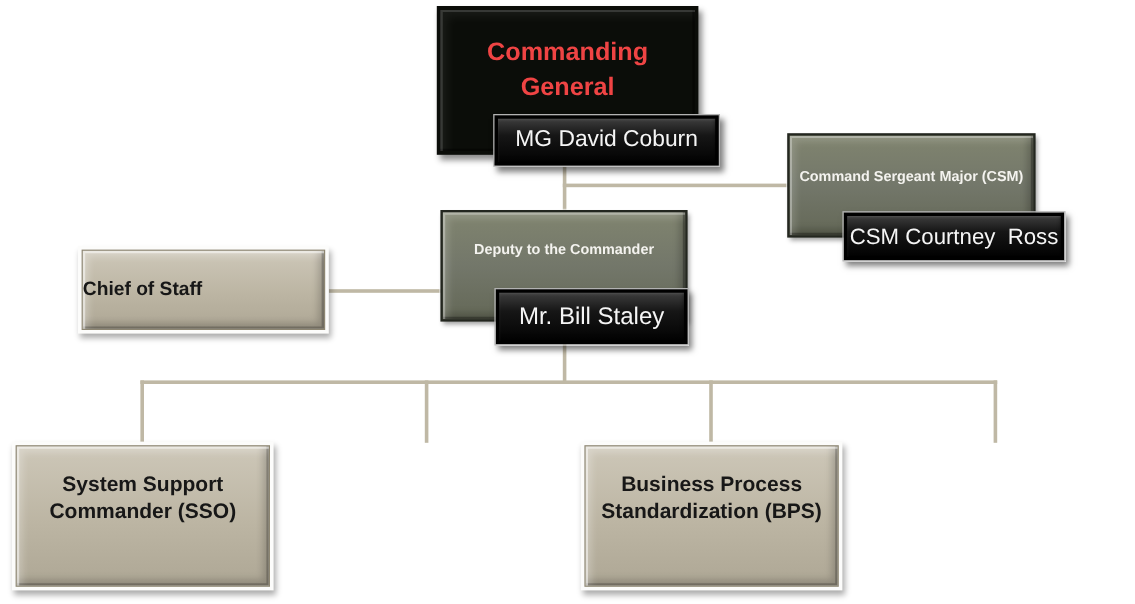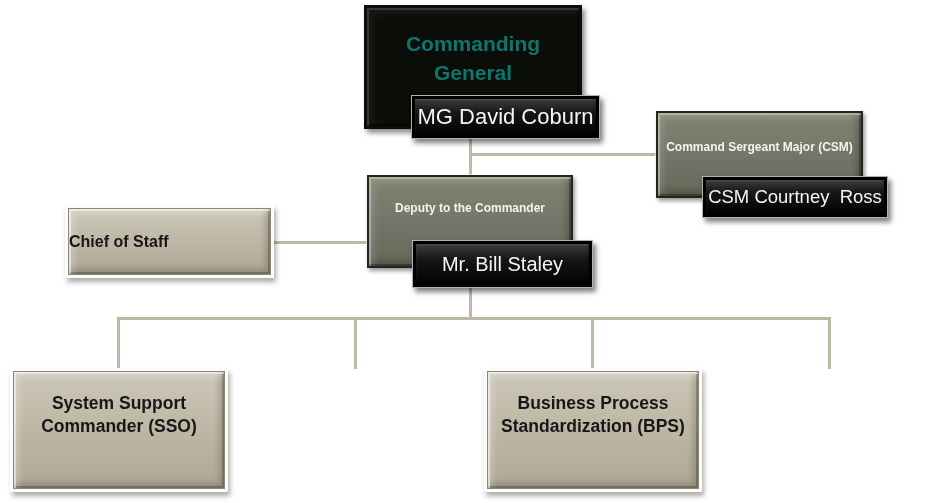--- a/index.html
+++ b/index.html
@@ -74,21 +74,21 @@
   .cg-inner{
     width:100%;height:100%;
     box-sizing:border-box;
     background:linear-gradient(180deg,#434a3d 0%,#3b422f6 0%,#3c4337 50%,#333a2e 100%);
     box-shadow:
       inset 2px 2px 0 rgba(255,255,255,0.14),
       inset -2px -2px 0 rgba(0,0,0,0.45),
       inset 6px 6px 8px rgba(255,255,255,0.06);
     display:flex;flex-direction:column;align-items:center;justify-content:center;
     text-align:center;
-    color:#0f766e;font-weight:bold;font-size:21px;line-height:1.4;
+    color:#ef4444;font-weight:bold;font-size:21px;line-height:1.4;
     padding-bottom:18px;
   }
 
   
   .plate{
     position:absolute;
     background:linear-gradient(180deg,#454545 0%,#161616 40%,#000000 100%);
     border:1px solid #b2b2b2;
     box-shadow:
       3px 4px 5px rgba(0,0,0,0.5),
@@ -133,29 +133,29 @@
       <span>Deputy to the Commander</span>
     </div>
   </div>
 
   <div class="tan-box chief" style="left:65px;top:205px;width:209px;height:73px;">
     <div class="tan-inner">
       <span>Chief of Staff</span>
     </div>
   </div>
 
-  <div class="plate" style="left:411px;top:95px;width:189px;height:44px;font-size:22px;">
+  <div class="plate" style="left:411px;top:95px;width:189px;height:44px;font-size:19px;">
     <span>MG David Coburn</span>
   </div>
 
   <div class="plate" style="left:702px;top:176px;width:186px;height:42px;font-size:18.5px;">
     <span>CSM Courtney  Ross</span>
   </div>
 
-  <div class="plate" style="left:412px;top:240px;width:181px;height:48px;font-size:20px;">
+  <div class="plate" style="left:412px;top:240px;width:162px;height:48px;font-size:20px;">
     <span>Mr. Bill Staley</span>
   </div>
 
   <div class="tan-box dept" style="left:10px;top:368px;width:218px;height:124px;">
     <div class="tan-inner">
       <span>System Support Commander (SSO)</span>
     </div>
   </div>
 
 

